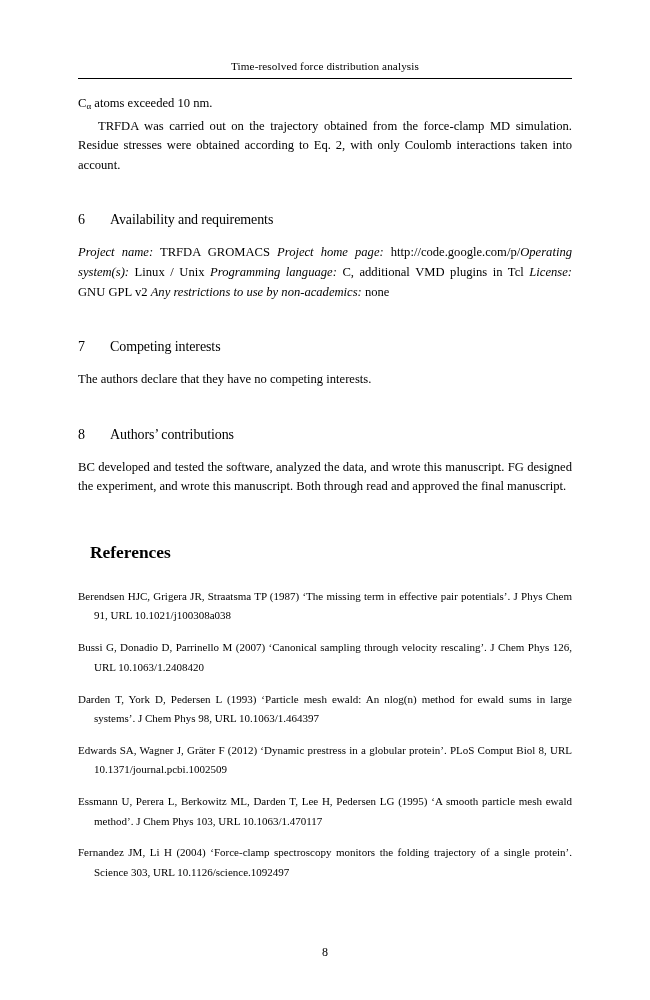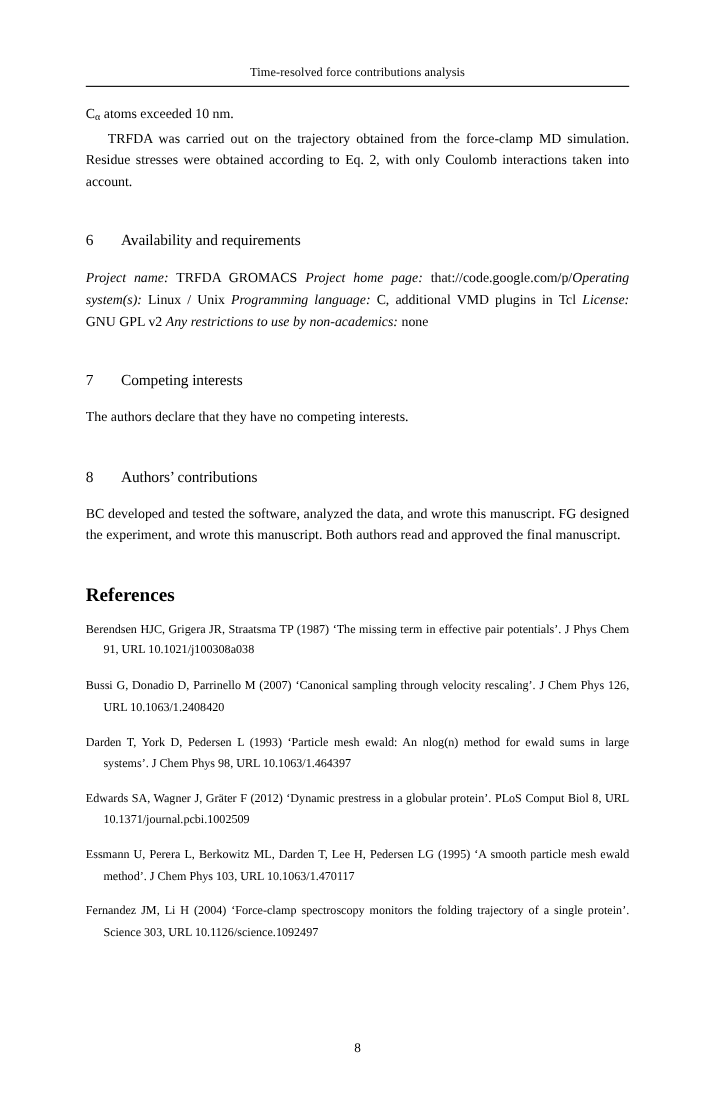--- a/index.html
+++ b/index.html
@@ -64,21 +64,21 @@
     font-weight: normal;
     font-size: 14px;
     line-height: 22px;
     letter-spacing: -0.1px;
   }
   .sec-head .num {
     display: inline-block;
     width: 32px;
   }
   .refs-head {
-    margin: 0;
+    margin: 12px;
     font-weight: bold;
     font-size: 17.4px;
     line-height: 22px;
   }
 
   .sp-before-head { height: 34px; }
   .sp-after-head  { height: 12px; }
   .sp-refs-before { height: 32px; }
   .sp-refs-after  { height: 12px; }
 
@@ -104,46 +104,46 @@
     width: 494px;
     text-align: center;
     font-size: 12px;
   }
 </style>
 </head>
 <body>
 
 <div class="page">
 
-  <div class="runhead">Time-resolved force contributions analysis</div>
+  <div class="runhead">Time-resolved force distribution analysis</div>
   <div class="runhead-rule"></div>
 
   <div class="col">
 
     <p class="body"><span>C</span><sub>α</sub><span> atoms exceeded 10 nm.</span></p>
 
     <p class="body" style="text-indent:20px;">TRFDA was carried out on the trajectory obtained from the force-clamp MD simulation. Residue stresses were obtained according to Eq. 2, with only Coulomb interactions taken into account.</p>
 
     <div class="sp-before-head"></div>
     <h2 class="sec-head"><span class="num">6</span><span>Availability and requirements</span></h2>
     <div class="sp-after-head"></div>
 
-    <p class="body"><i>Project name:</i> <span>TRFDA GROMACS</span> <i>Project home page:</i> <span>that://code.google.com/p/</span><i>Operating system(s):</i> <span>Linux / Unix</span> <i>Programming language:</i> <span>C, additional VMD plugins in Tcl</span> <i>License:</i> <span>GNU GPL v2</span> <i>Any restrictions to use by non-academics:</i> <span>none</span></p>
+    <p class="body"><i>Project name:</i> <span>TRFDA GROMACS</span> <i>Project home page:</i> <span>http://code.google.com/p/</span><i>Operating system(s):</i> <span>Linux / Unix</span> <i>Programming language:</i> <span>C, additional VMD plugins in Tcl</span> <i>License:</i> <span>GNU GPL v2</span> <i>Any restrictions to use by non-academics:</i> <span>none</span></p>
 
     <div class="sp-before-head"></div>
     <h2 class="sec-head"><span class="num">7</span><span>Competing interests</span></h2>
     <div class="sp-after-head"></div>
 
     <p class="body">The authors declare that they have no competing interests.</p>
 
     <div class="sp-before-head"></div>
     <h2 class="sec-head"><span class="num">8</span><span>Authors’ contributions</span></h2>
     <div class="sp-after-head"></div>
 
-    <p class="body">BC developed and tested the software, analyzed the data, and wrote this manuscript. FG designed the experiment, and wrote this manuscript. Both authors read and approved the final manuscript.</p>
+    <p class="body">BC developed and tested the software, analyzed the data, and wrote this manuscript. FG designed the experiment, and wrote this manuscript. Both through read and approved the final manuscript.</p>
 
     <div class="sp-refs-before"></div>
     <h2 class="refs-head">References</h2>
     <div class="sp-refs-after"></div>
 
     <p class="ref">Berendsen HJC, Grigera JR, Straatsma TP (1987) ‘The missing term in effective pair potentials’. J Phys Chem 91, URL 10.1021/j100308a038</p>
     <p class="ref">Bussi G, Donadio D, Parrinello M (2007) ‘Canonical sampling through velocity rescaling’. J Chem Phys 126, URL 10.1063/1.2408420</p>
     <p class="ref">Darden T, York D, Pedersen L (1993) ‘Particle mesh ewald: An nlog(n) method for ewald sums in large systems’. J Chem Phys 98, URL 10.1063/1.464397</p>
     <p class="ref">Edwards SA, Wagner J, Gräter F (2012) ‘Dynamic prestress in a globular protein’. PLoS Comput Biol 8, URL 10.1371/journal.pcbi.1002509</p>
     <p class="ref">Essmann U, Perera L, Berkowitz ML, Darden T, Lee H, Pedersen LG (1995) ‘A smooth particle mesh ewald method’. J Chem Phys 103, URL 10.1063/1.470117</p>

